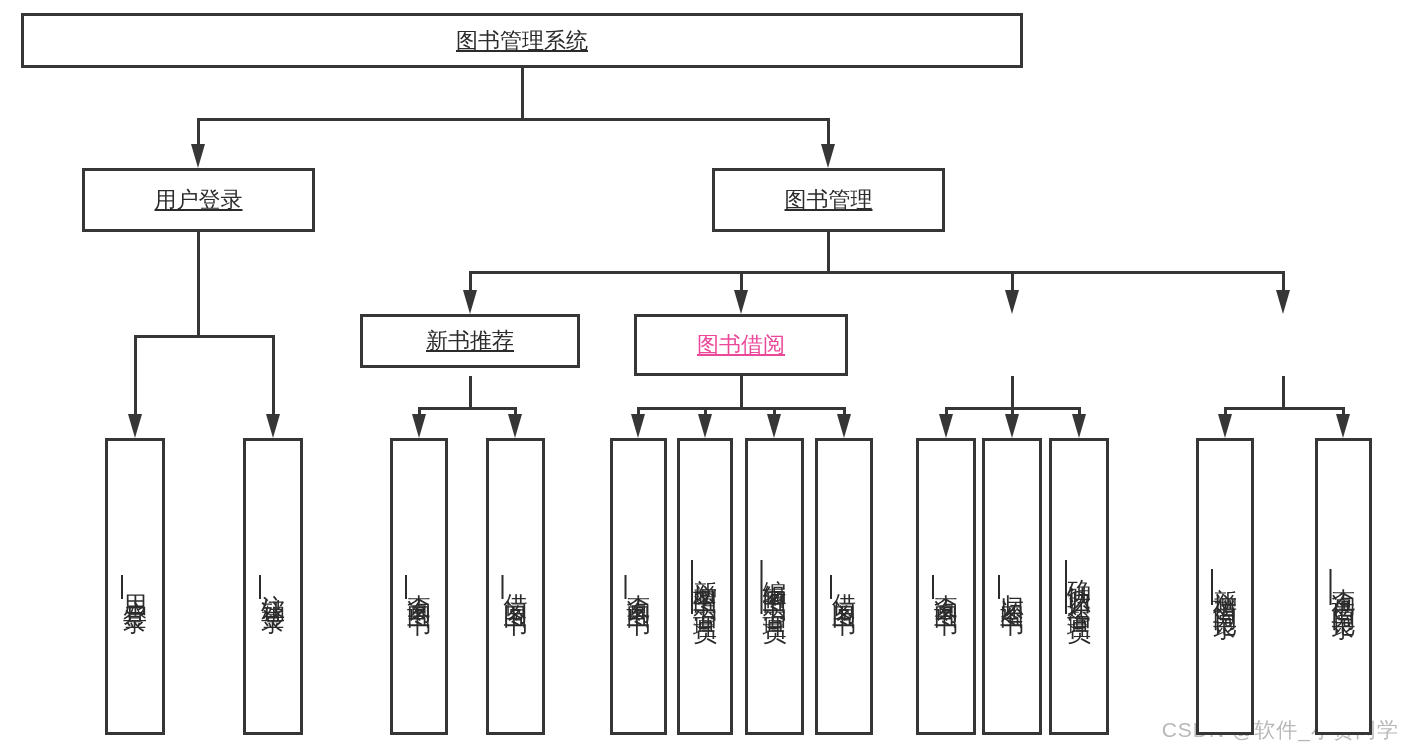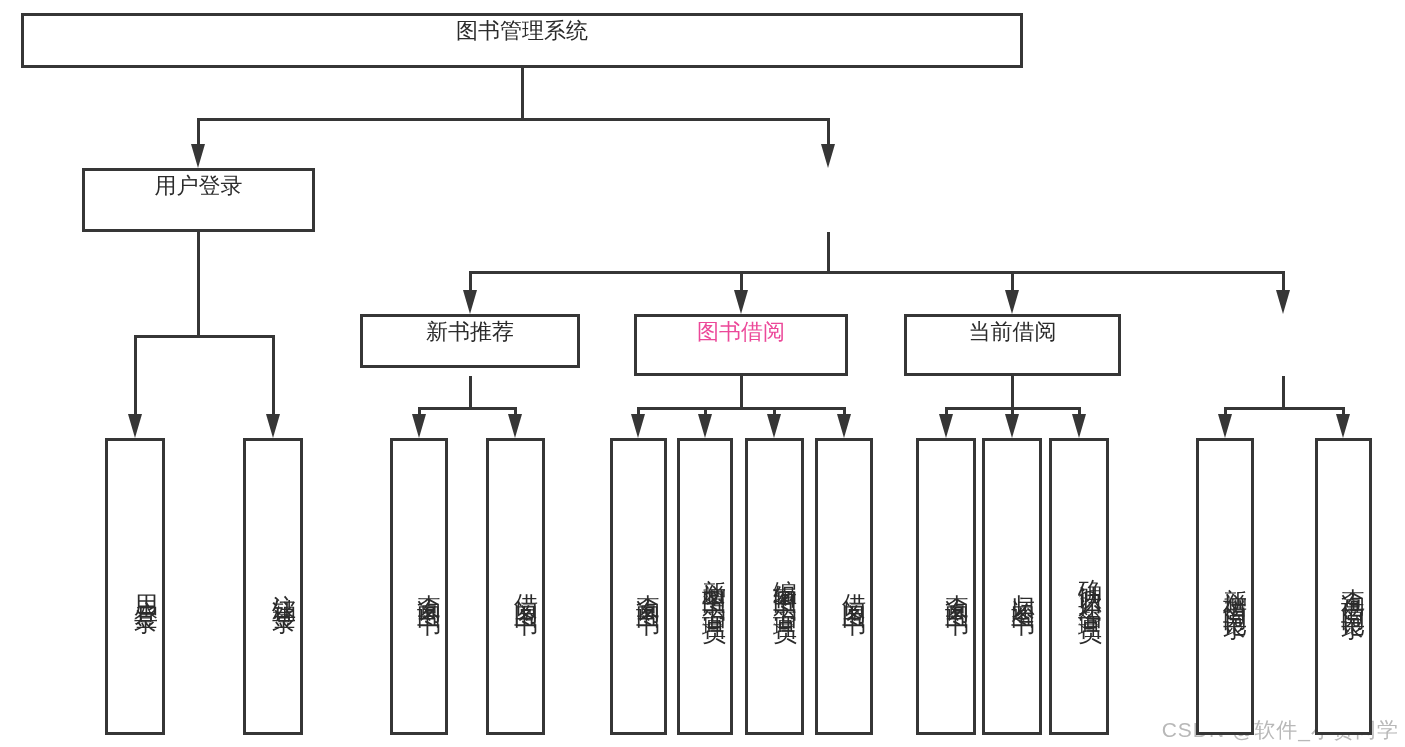--- a/index.html
+++ b/index.html
@@ -8,22 +8,23 @@
     width:1405px;height:747px;
     background:#ffffff;
     overflow:hidden;
     font-family:"Liberation Sans","DejaVu Sans",sans-serif;
   }
   .node{
     position:absolute;
     background:#ffffff;
     border:3px solid var(--line,#363636);
     box-sizing:border-box;
-    display:flex;justify-content:center;
+    display:flex;align-items:center;justify-content:center;
     color:#2b2b2b;
+    text-decoration:underline;
   }
   .node.h{font-size:22px;}
   .node.v{
     writing-mode:vertical-rl;
     text-orientation:mixed;
     font-size:24px;
     letter-spacing:6px;
   }
   .line{position:absolute;background:var(--line,#363636);}
   .arrowhead{
@@ -44,28 +45,28 @@
 <body>
 
 <div id="canvas" style="--line: #363636; --wm: #b8b8b8;">
   <div class="watermark">CSDN @软件_小贺同学</div>
 <div class="node h" style="left: 21px; top: 13px; width: 1002px; height: 55px; color: rgb(43, 43, 43);">
       <span>图书管理系统</span>
     </div>
     <div class="node h" style="left: 82px; top: 168px; width: 233px; height: 64px; color: rgb(43, 43, 43);">
       <span>用户登录</span>
     </div>
+    <div class="node h" style="left: 712px; top: 168px; width: 233px; height: 64px; color: rgb(43, 43, 43);">
+      <span>图书管理</span>
+    </div>
     <div class="node h" style="left: 360px; top: 314px; width: 220px; height: 54px; color: rgb(43, 43, 43);">
       <span>新书推荐</span>
     </div>
     <div class="node h" style="left: 634px; top: 314px; width: 214px; height: 62px; color: #ec4899;">
       <span>图书借阅</span>
-    </div>
-    <div class="node h" style="left: 904px; top: 314px; width: 217px; height: 62px; color: rgb(43, 43, 43);">
-      <span>当前借阅</span>
     </div>
     <div class="node v" style="left: 105px; top: 438px; width: 60px; height: 297px; color: rgb(43, 43, 43);">
       <span>用户登录</span>
     </div>
     <div class="node v" style="left: 243px; top: 438px; width: 60px; height: 297px; color: rgb(43, 43, 43);">
       <span>注销登录</span>
     </div>
     <div class="node v" style="left: 390px; top: 438px; width: 58px; height: 297px; color: rgb(43, 43, 43);">
       <span>查询图书</span>
     </div>

